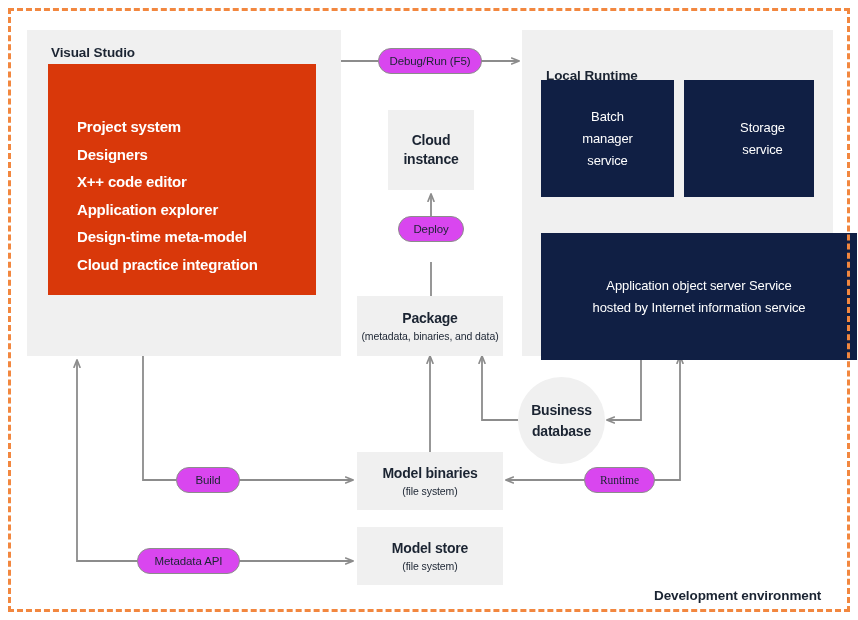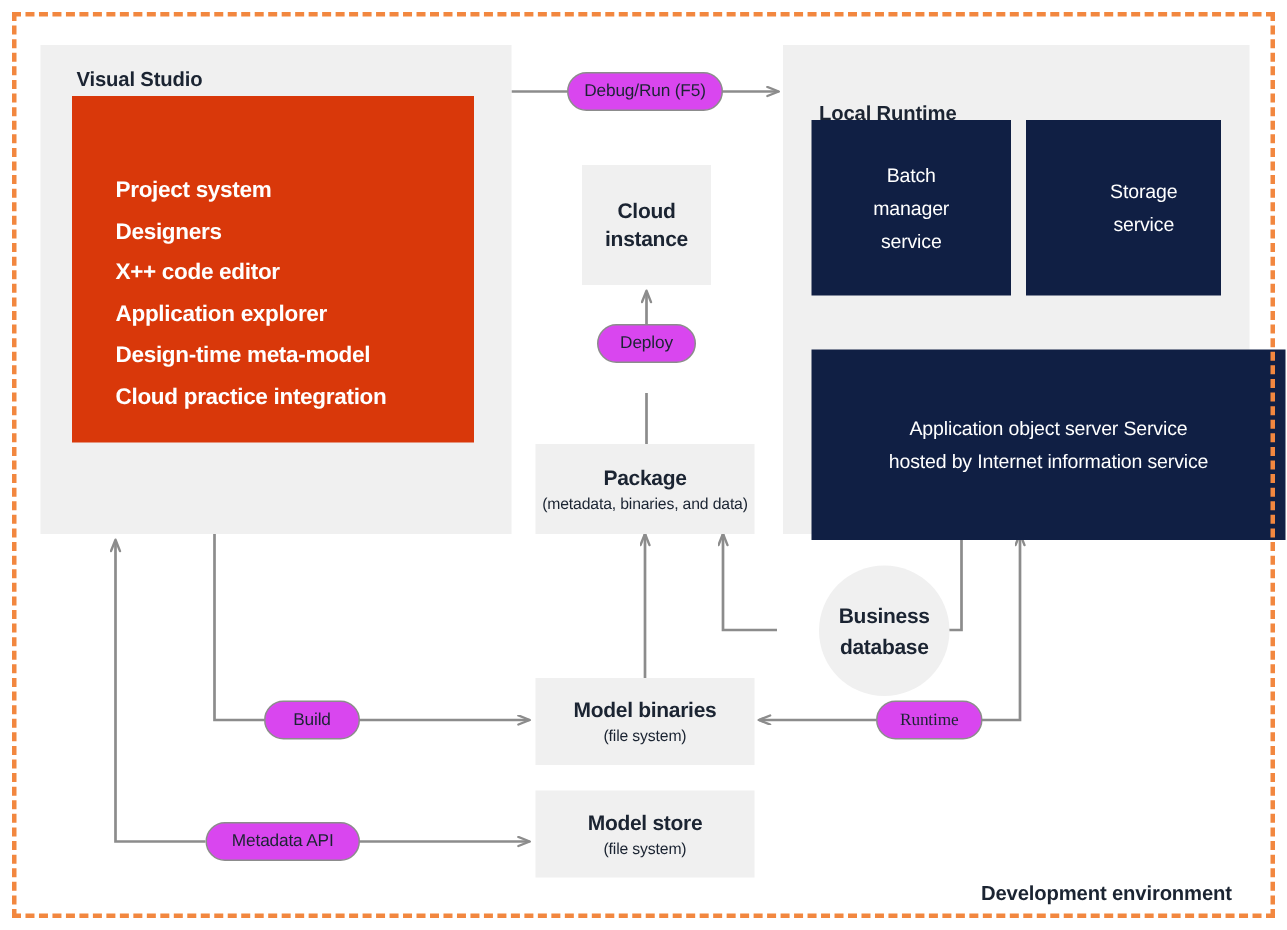--- a/index.html
+++ b/index.html
@@ -226,21 +226,21 @@
   <div class="greybox" style="left:357px; top:452px; width:146px; height:58px;">
     <div class="gb-title">Model binaries</div>
     <div class="gb-sub">(file system)</div>
   </div>
 
   <div class="greybox" style="left:357px; top:527px; width:146px; height:58px;">
     <div class="gb-title">Model store</div>
     <div class="gb-sub">(file system)</div>
   </div>
 
-  <div class="circlebox" style="left:546px; top:377px; width:87px; height:87px;">
+  <div class="circlebox" style="left:518px; top:377px; width:87px; height:87px;">
     <span>
       <span>Business</span><br>
       <span>database</span>
     </span>
   </div>
 
   <div class="pill" style="left:378px; top:48px; width:104px; height:26px;">
     <span>Debug/Run (F5)</span>
   </div>
 

